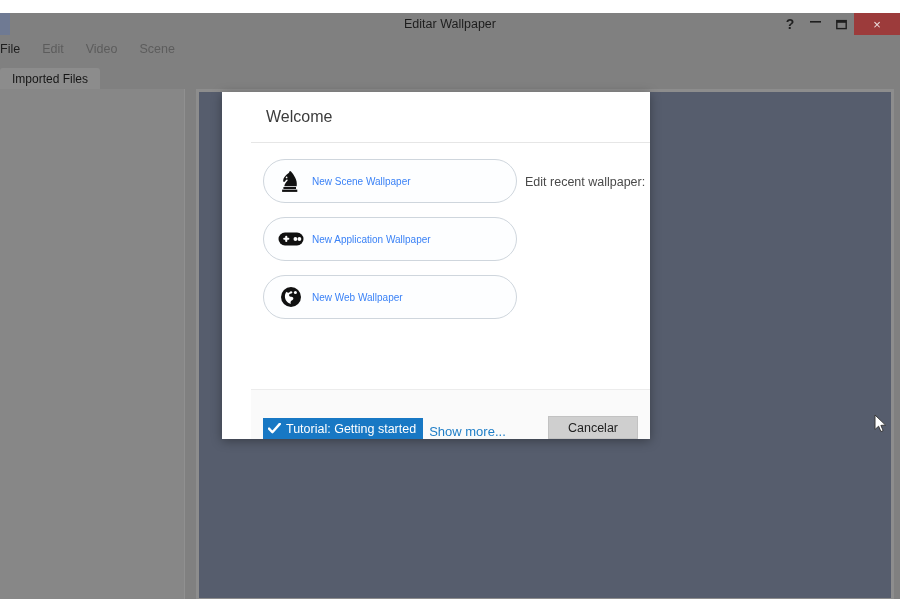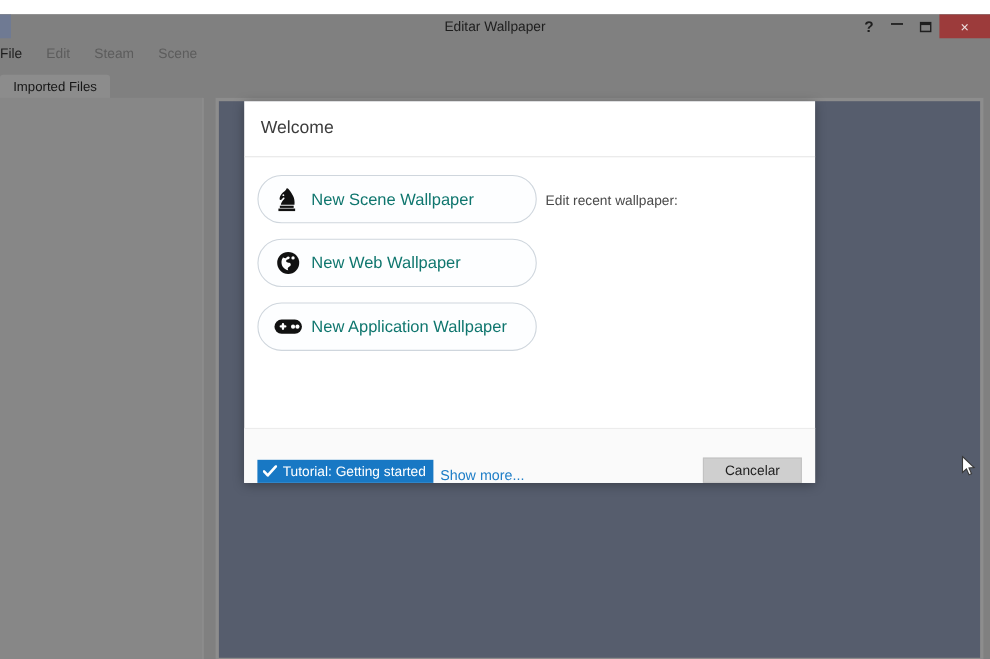--- a/index.html
+++ b/index.html
@@ -152,25 +152,26 @@
   }
   .preview-canvas {
     width: 100%; height: 100%;
     background: #565d6d;
   }
 
   
   .dialog {
     position: absolute;
     left: 222px; top: 79px;
-    width: 519px; height: 347px;
+    width: 428px; height: 347px;
     background: #ffffff;
     box-shadow: 0 2px 10px rgba(0,0,0,0.35);
     display: flex;
     flex-direction: column;
+    padding-left: 29px;
   }
   .dialog-header {
     height: 51px;
     display: flex;
     align-items: center;
     padding-left: 15px;
     border-bottom: 1px solid #e6e6e6;
   }
   .dialog-title {
     font-size: 16px;
@@ -202,22 +203,22 @@
     width: 26px;
     height: 26px;
     flex: 0 0 26px;
     display: flex;
     align-items: center;
     justify-content: center;
     margin-right: 8px;
   }
   .choice-icon svg { display: block; }
   .choice-label {
-    font-size: 15px;
-    color: #0f766e;
+    font-size: 10px;
+    color: #3b82f6;
     white-space: nowrap;
   }
   .recent {
     flex: 1;
     padding-left: 8px;
   }
   .recent-label {
     font-size: 12.5px;
     color: #4a4a4a;
     margin-top: 16px;
@@ -296,21 +297,21 @@
           <rect x="0.8" y="1.6" width="9.4" height="2.2" fill="#1f1f1f"></rect>
         </svg>
       </div>
       <div class="winbtn close">×</div>
     </div>
   </div>
 
   <div class="menubar">
     <div class="menu-item">File</div>
     <div class="menu-item dim">Edit</div>
-    <div class="menu-item dim">Steam</div>
+    <div class="menu-item dim">Video</div>
     <div class="menu-item dim">Scene</div>
   </div>
 
   <div class="left-panel">
     <div class="tabstrip">
       <div class="tab">Imported Files</div>
     </div>
     <div class="left-body"></div>
   </div>
 
@@ -335,45 +336,45 @@
             <svg width="22" height="23" viewBox="0 0 22 23">
               <path d="M9.6 1.2c-.2 1.1-.9 1.8-1.9 2.6C6 5.1 4.4 6.6 3.6 8.6c-.4 1-.5 1.9-.4 2.6.1.5.5.8 1 .7.5-.1.8-.4 1.1-.9.3-.5.6-1 1.1-1.3.5-.3 1-.2 1.2.2.2.4 0 .8-.4 1.2-1.6 1.6-2.6 3.2-2.9 5.1h12.4c.4-3.3-.2-6.4-1.6-8.8C13.8 5.1 12.3 3.1 11 1.6c-.4-.5-.9-.7-1.4-.4z" fill="#111"></path>
               <circle cx="6.6" cy="7.4" r="0.85" fill="#fff"></circle>
               <rect x="3.4" y="17" width="12.6" height="2" fill="#111"></rect>
               <rect x="2.1" y="19.6" width="15.2" height="2.3" fill="#111"></rect>
             </svg>
           </span>
           <span class="choice-label">New Scene Wallpaper</span>
         </div>
 
-
-        <div class="choice-btn">
-          <span class="choice-icon">
-            <svg width="22" height="22" viewBox="0 0 22 22">
-              <circle cx="11" cy="11" r="10" fill="#111"></circle>
-              <path d="M5.2 5.6c1.4.2 2.3 1.3 3.4 1.1 1-.2 1.2-1.4 2.4-1.5 1-.1 1.6.7 1.3 1.5-.4.9-1.8.8-2.6 1.4-.9.7-.7 1.9.2 2.4.9.5 2.1.2 2.9.8.7.5.7 1.6.2 2.3-.6.8-1.7 1-2.2 1.9-.4.7-.2 1.6.3 2.2-3.5-.6-6.2-3.6-6.2-7.3 0-1.7.6-3.3 1.5-4.6z" fill="#fff"></path>
-              <circle cx="15.4" cy="6.5" r="1.5" fill="#fff"></circle>
-            </svg>
-          </span>
-          <span class="choice-label">New Web Wallpaper</span>
-        </div>
 
         <div class="choice-btn">
           <span class="choice-icon">
             <svg width="26" height="16" viewBox="0 0 26 16">
               <rect x="0.5" y="1.5" width="25" height="13" rx="6.5" fill="#111"></rect>
               <rect x="5.2" y="6.7" width="6.2" height="2.1" rx="1" fill="#fff"></rect>
               <rect x="7.2" y="4.7" width="2.1" height="6.2" rx="1" fill="#fff"></rect>
               <circle cx="17.4" cy="8" r="1.9" fill="#fff"></circle>
               <circle cx="21.4" cy="8" r="1.9" fill="#fff"></circle>
             </svg>
           </span>
           <span class="choice-label">New Application Wallpaper</span>
         </div>
 
+        <div class="choice-btn">
+          <span class="choice-icon">
+            <svg width="22" height="22" viewBox="0 0 22 22">
+              <circle cx="11" cy="11" r="10" fill="#111"></circle>
+              <path d="M5.2 5.6c1.4.2 2.3 1.3 3.4 1.1 1-.2 1.2-1.4 2.4-1.5 1-.1 1.6.7 1.3 1.5-.4.9-1.8.8-2.6 1.4-.9.7-.7 1.9.2 2.4.9.5 2.1.2 2.9.8.7.5.7 1.6.2 2.3-.6.8-1.7 1-2.2 1.9-.4.7-.2 1.6.3 2.2-3.5-.6-6.2-3.6-6.2-7.3 0-1.7.6-3.3 1.5-4.6z" fill="#fff"></path>
+              <circle cx="15.4" cy="6.5" r="1.5" fill="#fff"></circle>
+            </svg>
+          </span>
+          <span class="choice-label">New Web Wallpaper</span>
+        </div>
+
       </div>
 
       <div class="recent">
         <div class="recent-label">Edit recent wallpaper:</div>
       </div>
 
     </div>
 
     <div class="dialog-footer">
       <div class="tutorial-badge">

